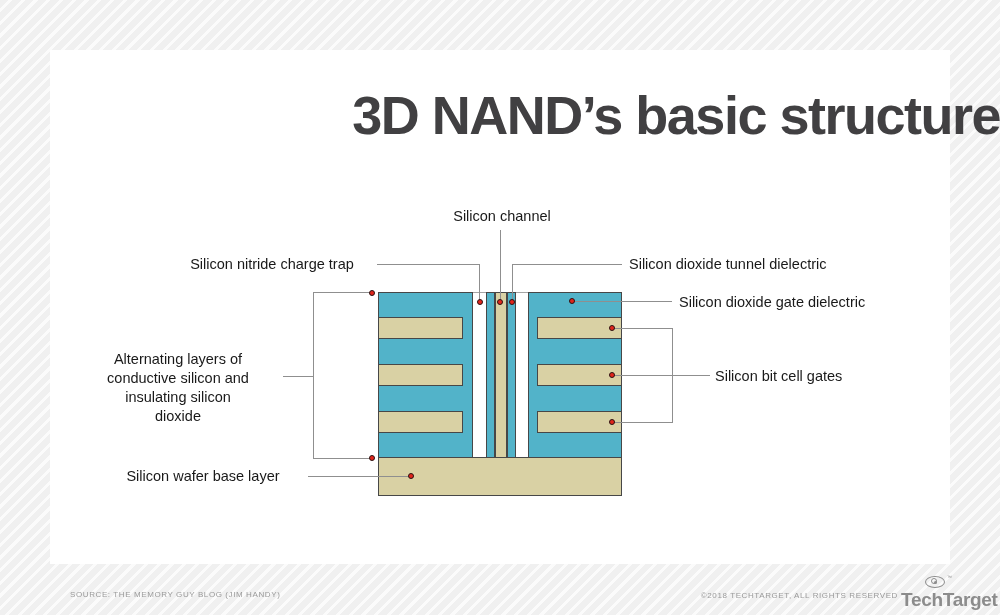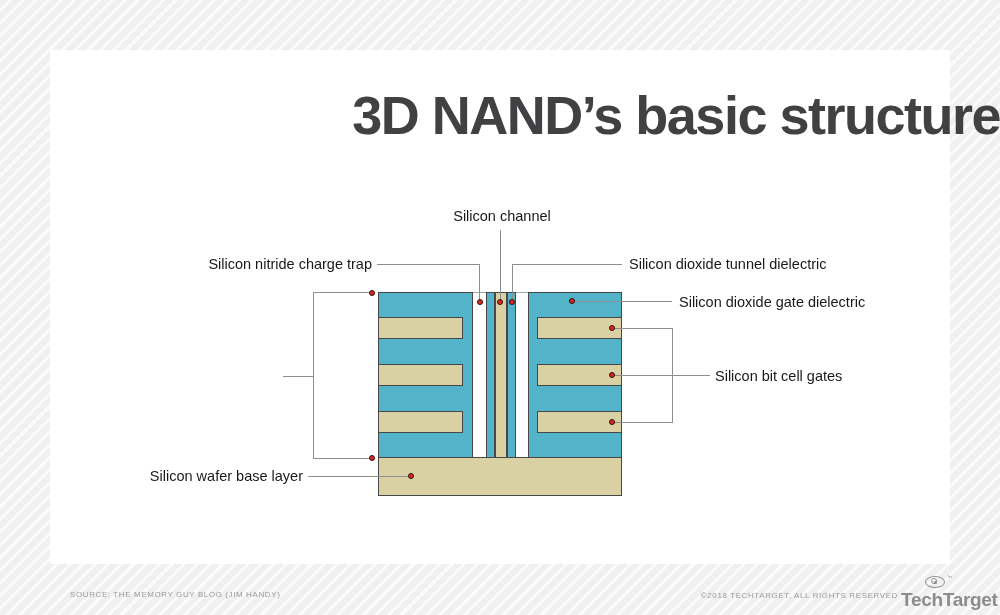--- a/index.html
+++ b/index.html
@@ -7,21 +7,21 @@
     position:relative;width:1000px;height:615px;overflow:hidden;
     font-family:"Liberation Sans",sans-serif;
     background:repeating-linear-gradient(135deg,#f0f0f0 0px,#f0f0f0 6px,#fbfbfb 6px,#fbfbfb 9px);
   }
   .card{position:absolute;left:50px;top:50px;width:900px;height:514px;background:#ffffff;}
   .title{
     position:absolute;left:0;top:84px;width:1000px;text-align:right;
     font-size:54px;font-weight:bold;letter-spacing:-1.5px;color:#414042;
   }
   .lbl{position:absolute;font-size:14.5px;color:#191919;white-space:nowrap;}
-  .lbl.r{text-align:right;}
+  .lbl.r{text-align:center;}
   .lbl.wrap{white-space:normal;line-height:19px;}
   
   .blk{position:absolute;box-sizing:border-box;border:1px solid #474747;}
   .blue{background:#52b3c9;}
   .tan{background:#d9d1a4;}
   .line{position:absolute;background:#8f8f8f;}
   .dot{position:absolute;width:4px;height:4px;border:1px solid #2b1212;border-radius:50%;background:#e1251b;}
   
   .foot{position:absolute;font-size:8px;letter-spacing:0.6px;color:#9a9a9a;white-space:nowrap;}
   .logo{position:absolute;left:901px;top:575px;width:60px;height:30px;color:#8c8c8c;}
@@ -83,20 +83,26 @@
   <div class="dot" style="left:609px;top:419px;"></div>
   <div class="dot" style="left:369px;top:290px;"></div>
   <div class="dot" style="left:369px;top:455px;"></div>
   <div class="dot" style="left:408px;top:473px;"></div>
 
   <div class="lbl" style="left:402px;top:208px;width:200px;text-align:center;">Silicon channel</div>
   <div class="lbl r" style="left:172px;top:256px;width:200px;">Silicon nitride charge trap</div>
   <div class="lbl" style="left:629px;top:256px;">Silicon dioxide tunnel dielectric</div>
   <div class="lbl" style="left:679px;top:294px;">Silicon dioxide gate dielectric</div>
   <div class="lbl" style="left:715px;top:368px;">Silicon bit cell gates</div>
+  <div class="lbl r wrap" style="left:78px;top:350px;width:200px;">
+    <div>Alternating layers of</div>
+    <div>conductive silicon and</div>
+    <div>insulating silicon</div>
+    <div>dioxide</div>
+  </div>
   <div class="lbl r" style="left:103px;top:468px;width:200px;">Silicon wafer base layer</div>
 
   <div class="foot" style="left:50px;top:590px;margin-left:20px;">SOURCE: THE MEMORY GUY BLOG (JIM HANDY)</div>
   <div class="foot" style="right:102px;top:591px;position:absolute;text-align:center;">©2018 TECHTARGET, ALL RIGHTS RESERVED</div>
   <div class="logo">
     <div class="eye">
       <div class="eye-ring"></div>
       <div class="eye-dot"></div>
     </div>
     <div class="tm">™</div>

